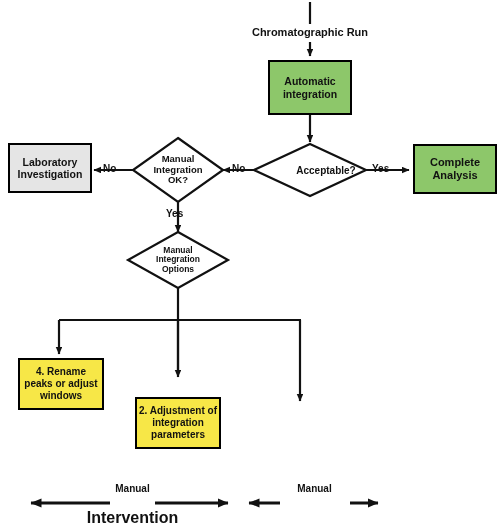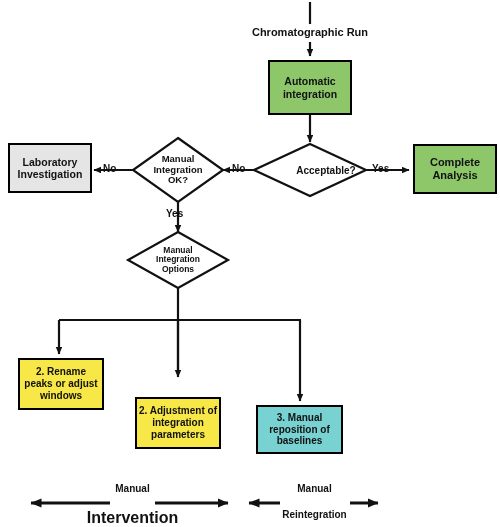--- a/index.html
+++ b/index.html
@@ -156,31 +156,27 @@
 Options</div>
 
   <div class="edge-label" style="left:372px; top:163px; font-size:10px;">Yes</div>
 
   <div class="edge-label" style="left:232px; top:163px; font-size:10px;">No</div>
 
   <div class="edge-label" style="left:103px; top:163px; font-size:10px;">No</div>
 
   <div class="edge-label" style="left:166px; top:208px; font-size:10px;">Yes</div>
 
-  <div class="node rect-node node-yellow" style="left:18px; top:358px; width:86px; height:52px; font-size:10px;">2. Rename
+  <div class="node rect-node node-yellow" style="left:18px; top:358px; width:86px; height:52px; font-size:10px;">4. Rename
 peaks or adjust
 windows</div>
 
   <div class="node rect-node node-yellow" style="left:135px; top:397px; width:86px; height:52px; font-size:10px;">2. Adjustment of
 integration
 parameters</div>
 
-  <div class="node rect-node node-cyan" style="left:256px; top:405px; width:87px; height:49px; font-size:10px;">3. Manual
-reposition of
-baselines</div>
 
   <div class="legend-label" style="left:90px; top:483px; width:85px; font-size:10px;">Manual</div>
   <div class="legend-label" style="left:85px; top:509px; width:95px; font-size:16px;">Intervention</div>
 
   <div class="legend-label" style="left:272px; top:483px; width:85px; font-size:10px;">Manual</div>
-  <div class="legend-label" style="left:263px; top:509px; width:103px; font-size:10px;">Reintegration</div>
 
 </div>
 
 </body></html>

